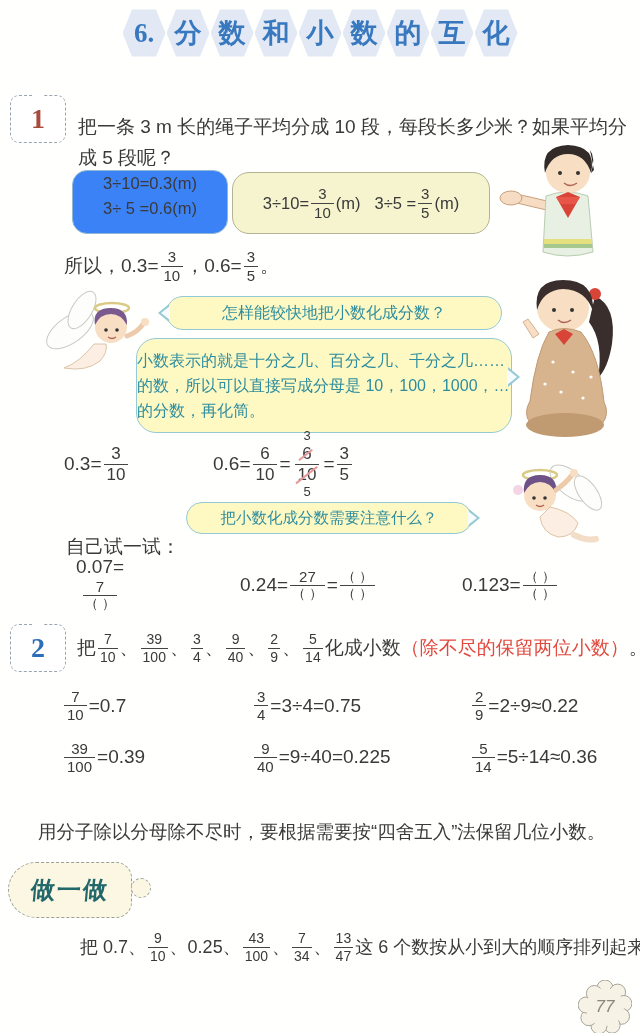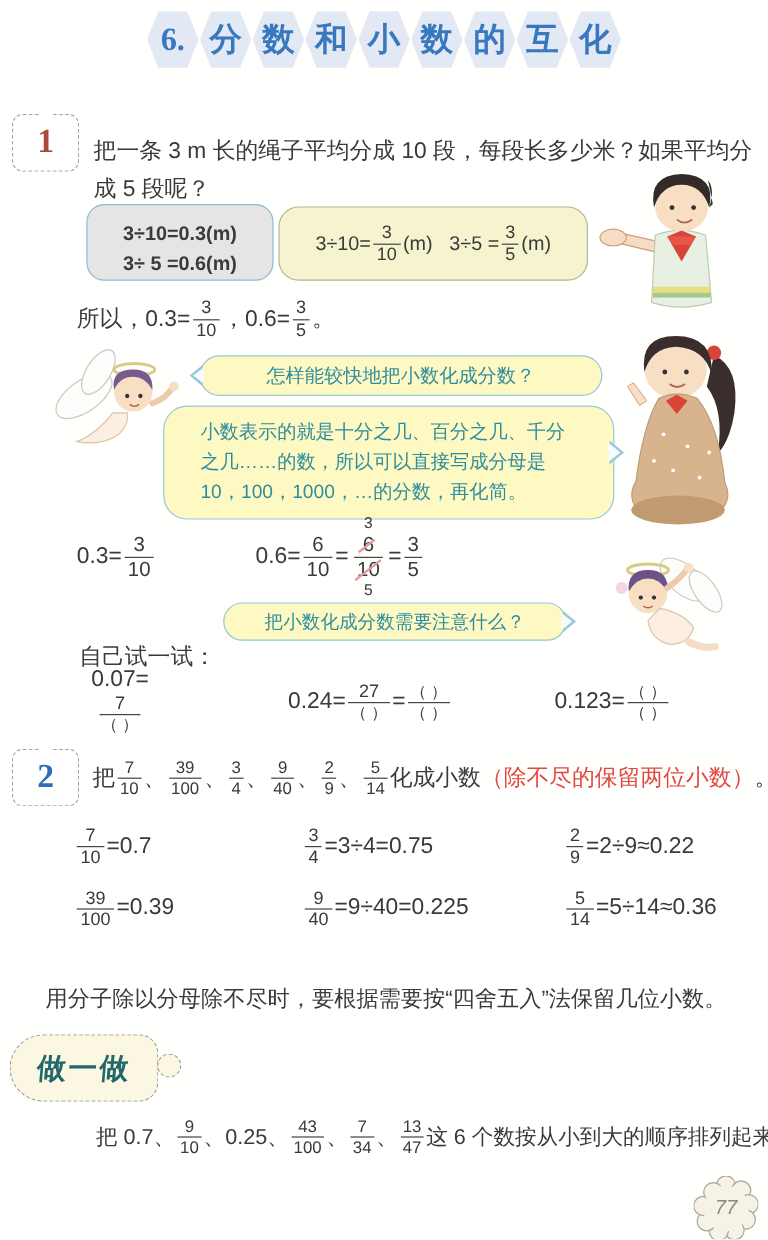--- a/index.html
+++ b/index.html
@@ -21,23 +21,23 @@
                        width:12px; height:7px; background:#fff; border-bottom-left-radius:7px;
                        border-bottom-right-radius:7px; }
   .pnum { font-family:"Liberation Serif","DejaVu Serif",serif; font-weight:bold; font-size:28px; }
   .pnum-red  { color:#a84a3c; }
   .pnum-blue { color:#2c6eb8; }
 
   .p1-text { position:absolute; left:78px; top:92px; width:556px; font-size:19px; line-height:31px; }
 
   
   .blue-box { position:absolute; left:72px; top:170px; width:154px; height:62px;
-              background:#e5e5e5; border:1.5px solid #8fb8d2; border-radius:15px;
-              display:flex; flex-direction:column; align-items:center; justify-content:flex-end;
-              font-size:16.5px; line-height:25px;font-weight:bold; }
+              background:#3b82f6; border:1.5px solid #8fb8d2; border-radius:15px;
+              display:flex; flex-direction:column; align-items:center; justify-content:flex-start;
+              font-size:16.5px; line-height:25px; }
   .yellow-box { position:absolute; left:232px; top:172px; width:256px; height:60px;
                 background:#f6f4cf; border:1.5px solid #b4b494; border-radius:17px;
                 display:flex; align-items:center; justify-content:center; gap:14px; font-size:16.5px; }
   .ybx-eq { display:inline-flex; align-items:center; white-space:nowrap; }
 
   
   .frac { display:inline-flex; flex-direction:column; align-items:center; margin:0 2px; vertical-align:middle; }
   .fnum,.fden { line-height:1.15; padding:0 3px; font-size:15px; text-align:center; }
   .fden { border-top:1.5px solid #444; }
   .frac-lg .fnum,.frac-lg .fden { font-size:17px; }
@@ -46,21 +46,21 @@
                 display:flex; align-items:center; font-size:19px; }
 
   
   .bubble { position:absolute; background:#fef9c3; border:1.5px solid #94c9d5; color:#2e8d9e; box-sizing:border-box; }
   .bubble-q1 { left:166px; top:296px; width:336px; height:34px; border-radius:17px;
                display:flex; align-items:center; justify-content:center; font-size:16px; }
   .bubble-q1::before { content:""; position:absolute; left:-18px; top:7px;
                        border:9px solid transparent; border-right:11px solid #94c9d5; }
   .bubble-q1::after  { content:""; position:absolute; left:-13px; top:9px;
                        border:7px solid transparent; border-right:9px solid #f6fbfd; }
-  .bubble-a1 { left:136px; top:338px; width:376px; border-radius:20px; padding:9px 30px;
+  .bubble-a1 { left:136px; top:338px; width:376px; border-radius:20px; padding:9px 0;
                font-size:16px; line-height:25px; }
   .bubble-a1::before { content:""; position:absolute; right:-19px; top:28px;
                        border:10px solid transparent; border-left:12px solid #94c9d5; }
   .bubble-a1::after  { content:""; position:absolute; right:-14px; top:30px;
                        border:8px solid transparent; border-left:10px solid #f6fbfd; }
   .bubble-q2 { left:186px; top:502px; width:286px; height:32px; border-radius:16px;
                display:flex; align-items:center; justify-content:center; font-size:15.5px;text-align:center; }
   .bubble-q2::before { content:""; position:absolute; right:-18px; top:6px;
                        border:9px solid transparent; border-left:11px solid #94c9d5; }
   .bubble-q2::after  { content:""; position:absolute; right:-13px; top:8px;

